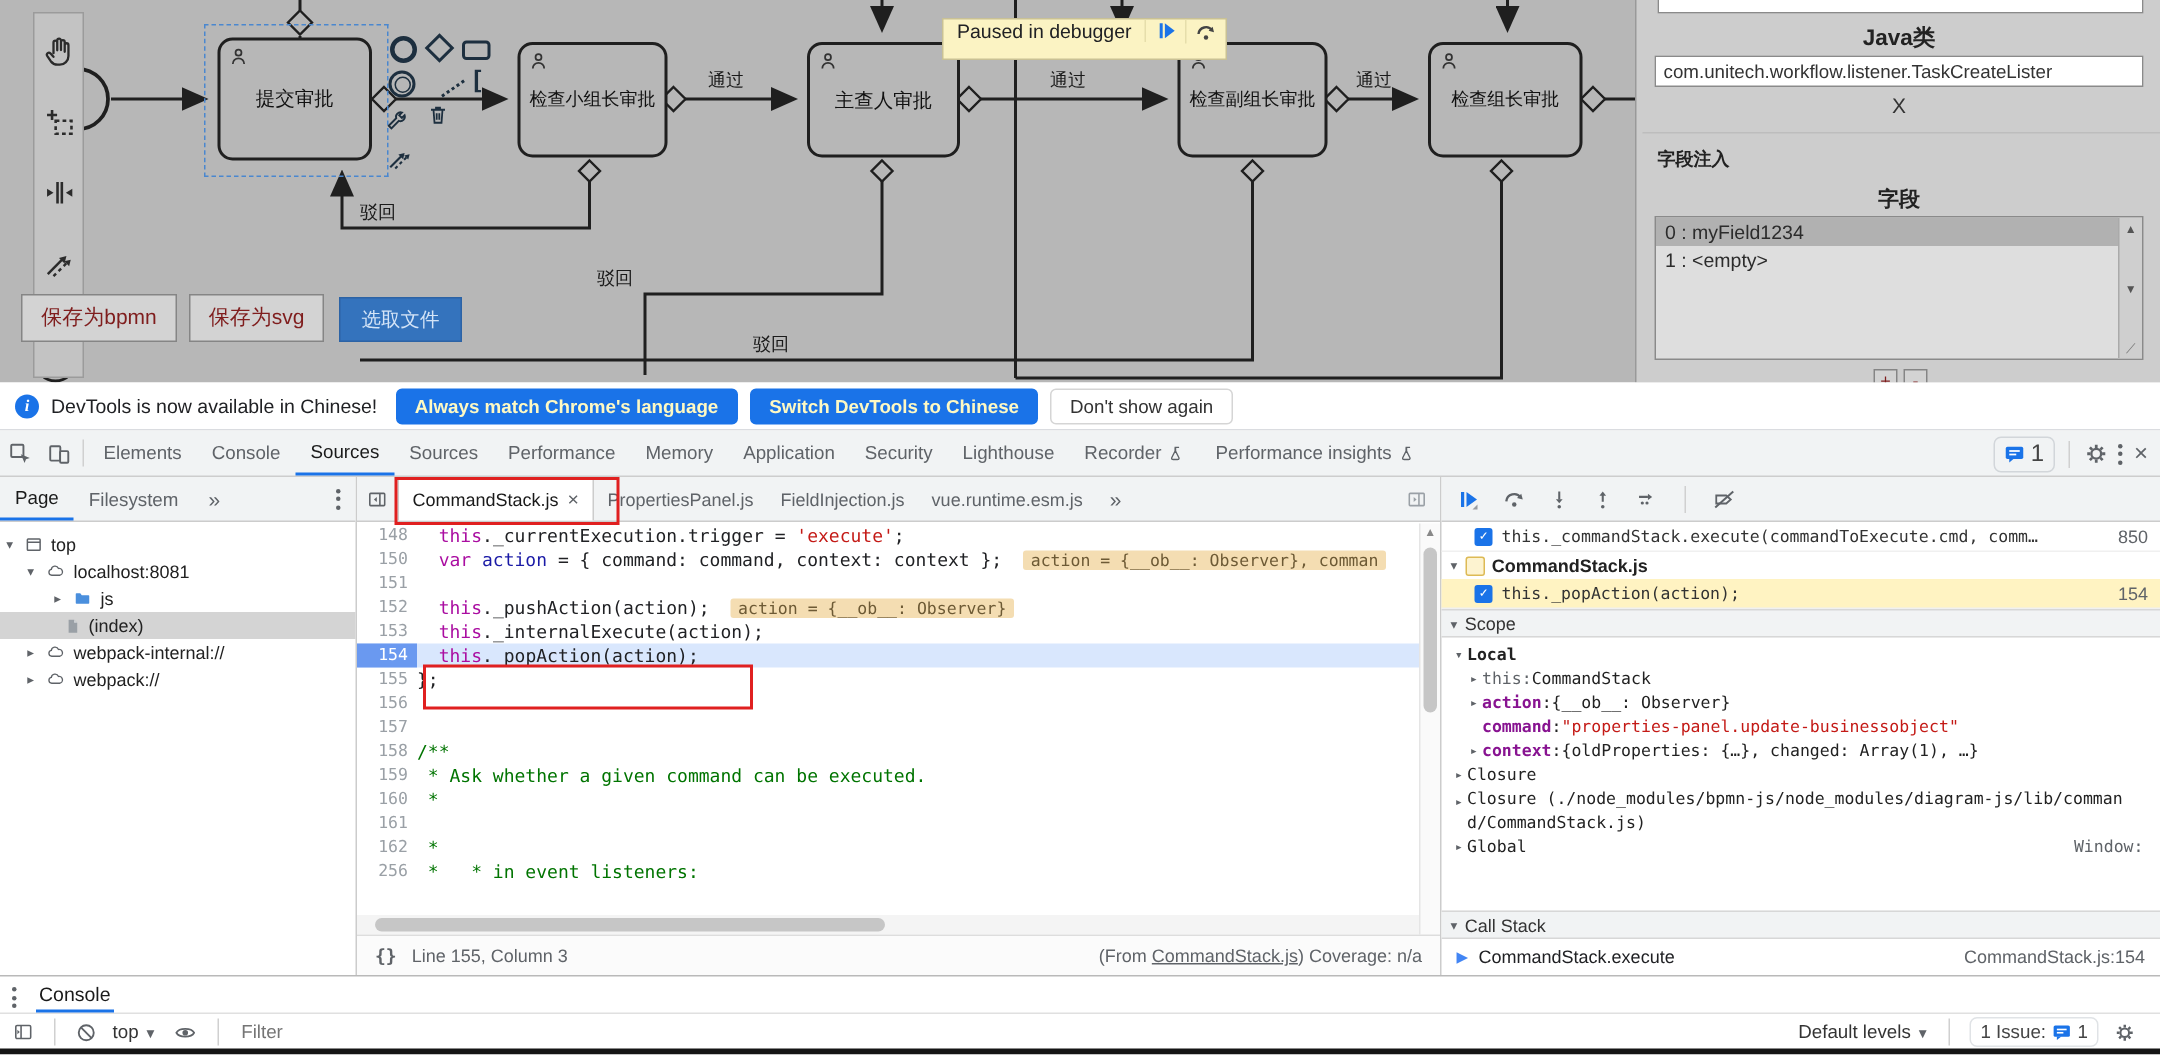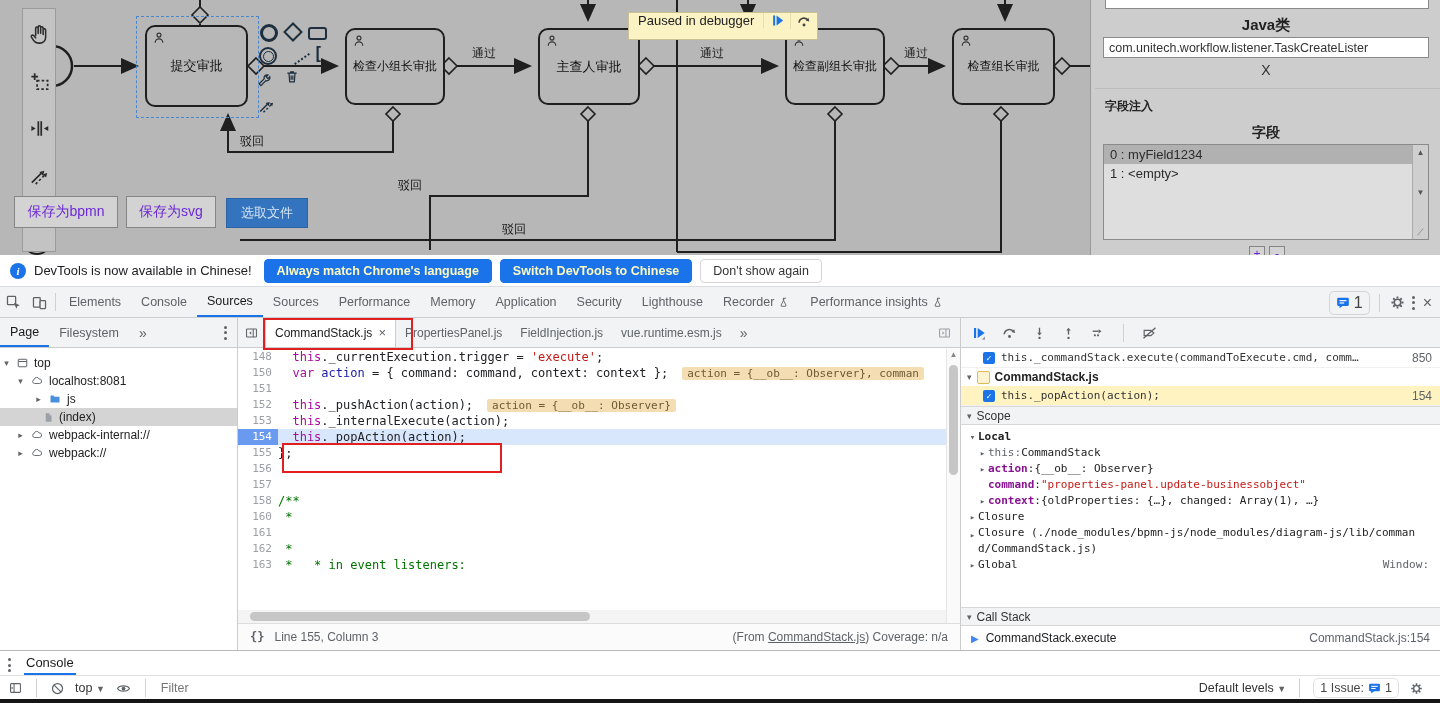--- a/index.html
+++ b/index.html
@@ -11,21 +11,21 @@
   
   .bpmn{left:0;top:0;width:1440px;height:255px;background:#b7b7b7;overflow:hidden}
   .canvas{left:0;top:0;width:1090px;height:255px}
   .task{border:2px solid #1f1f1f;border-radius:10px;background:#b7b7b7;display:flex;
         align-items:center;justify-content:center;font-size:13px;color:#111;box-sizing:border-box}
   .task .person{position:absolute;left:5px;top:4px}
   .sel{border:1px dashed #4a87cf}
   .edge-label{font-size:12px;color:#1a1a1a}
   .palette{left:22px;top:8px;width:34px;height:244px;background:#c3c3c3;border:1px solid #9b9b9b;
            display:flex;flex-direction:column;align-items:center;padding-top:14px;box-sizing:border-box;gap:24px}
-  .pbtn{background:#d3d3d3;border:1px solid #858585;color:#6d28d9;font-size:14px;
+  .pbtn{background:#d3d3d3;border:1px solid #858585;color:#7f1d1d;font-size:14px;
         display:flex;align-items:center;justify-content:center;box-sizing:border-box}
   .bluebtn{background:#3473bd;border:1px solid #2c63a5;color:#d4e4f7;font-size:13px;
         display:flex;align-items:center;justify-content:center}
   .banner{left:628px;top:12px;height:26px;background:#fbf3c3;border:1px solid #c9c195;
           display:flex;align-items:flex-start;font-size:13px;color:#202124}
   .banner .txt{display:flex;align-items:center;padding:0 9px}
   .banner .bic{width:26px;display:flex;align-items:center;justify-content:center;border-left:1px solid #e6deab}
   .ring{border:3px solid #1d2f3f;border-radius:50%;box-sizing:border-box}
   .ring2{border:2px solid #1d2f3f;border-radius:50%;box-sizing:border-box;position:absolute}
   .ring2:before{content:"";position:absolute;inset:1.5px;border:1.5px solid #1d2f3f;border-radius:50%}
@@ -544,24 +544,25 @@
     <div class="crow"><span class="g">148</span><span class="ct"><span class="tk">  this</span><span class="td"></span><span>._currentExecution.trigger = </span><span class="ts">'execute'</span><span>;</span><span class="tc"></span></span></div>
     <div class="crow"><span class="g">150</span><span class="ct"><span class="tk">  var</span><span class="td"> action</span><span> = { command: command, context: context };</span><span class="hint">action = {__ob__: Observer}, comman</span></span></div>
     <div class="crow"><span class="g">151</span><span class="ct"></span></div>
     <div class="crow"><span class="g">152</span><span class="ct"><span class="tk">  this</span><span>._pushAction(action);</span><span class="hint">action = {__ob__: Observer}</span></span></div>
     <div class="crow"><span class="g">153</span><span class="ct"><span class="tk">  this</span><span>._internalExecute(action);</span></span></div>
     <div class="crow cur"><span class="g">154</span><span class="ct"><span class="tk">  this</span><span>._popAction(action);</span></span></div>
     <div class="crow"><span class="g">155</span><span class="ct"><span>};</span></span></div>
     <div class="crow"><span class="g">156</span><span class="ct"></span></div>
     <div class="crow"><span class="g">157</span><span class="ct"></span></div>
     <div class="crow"><span class="g">158</span><span class="ct"><span class="tc">/**</span></span></div>
+    <div class="crow"><span class="g">159</span><span class="ct"><span class="tc"> * Ask whether a given command can be executed.</span></span></div>
     <div class="crow"><span class="g">160</span><span class="ct"><span class="tc"> *</span></span></div>
     <div class="crow"><span class="g">161</span></div>
     <div class="crow"><span class="g">162</span><span class="ct"><span class="tc"> *</span></span></div>
-    <div class="crow"><span class="g">163</span><span class="ct"><span class="tc"> *   * in event listeners:</span></span></div>
+    <div class="crow"><span class="g">256</span><span class="ct"><span class="tc"> *   * in event listeners:</span></span></div>
   </div>
 
   <div class="vscroll">
     <div style="text-align:center;font-size:8px;color:#888;line-height:12px">▲</div>
     <div class="th" style="top:16px;height:110px"></div>
   </div>
   <div class="hscroll">
     <div class="th" style="left:12px;width:340px"></div>
   </div>
   <div class="estatus">

